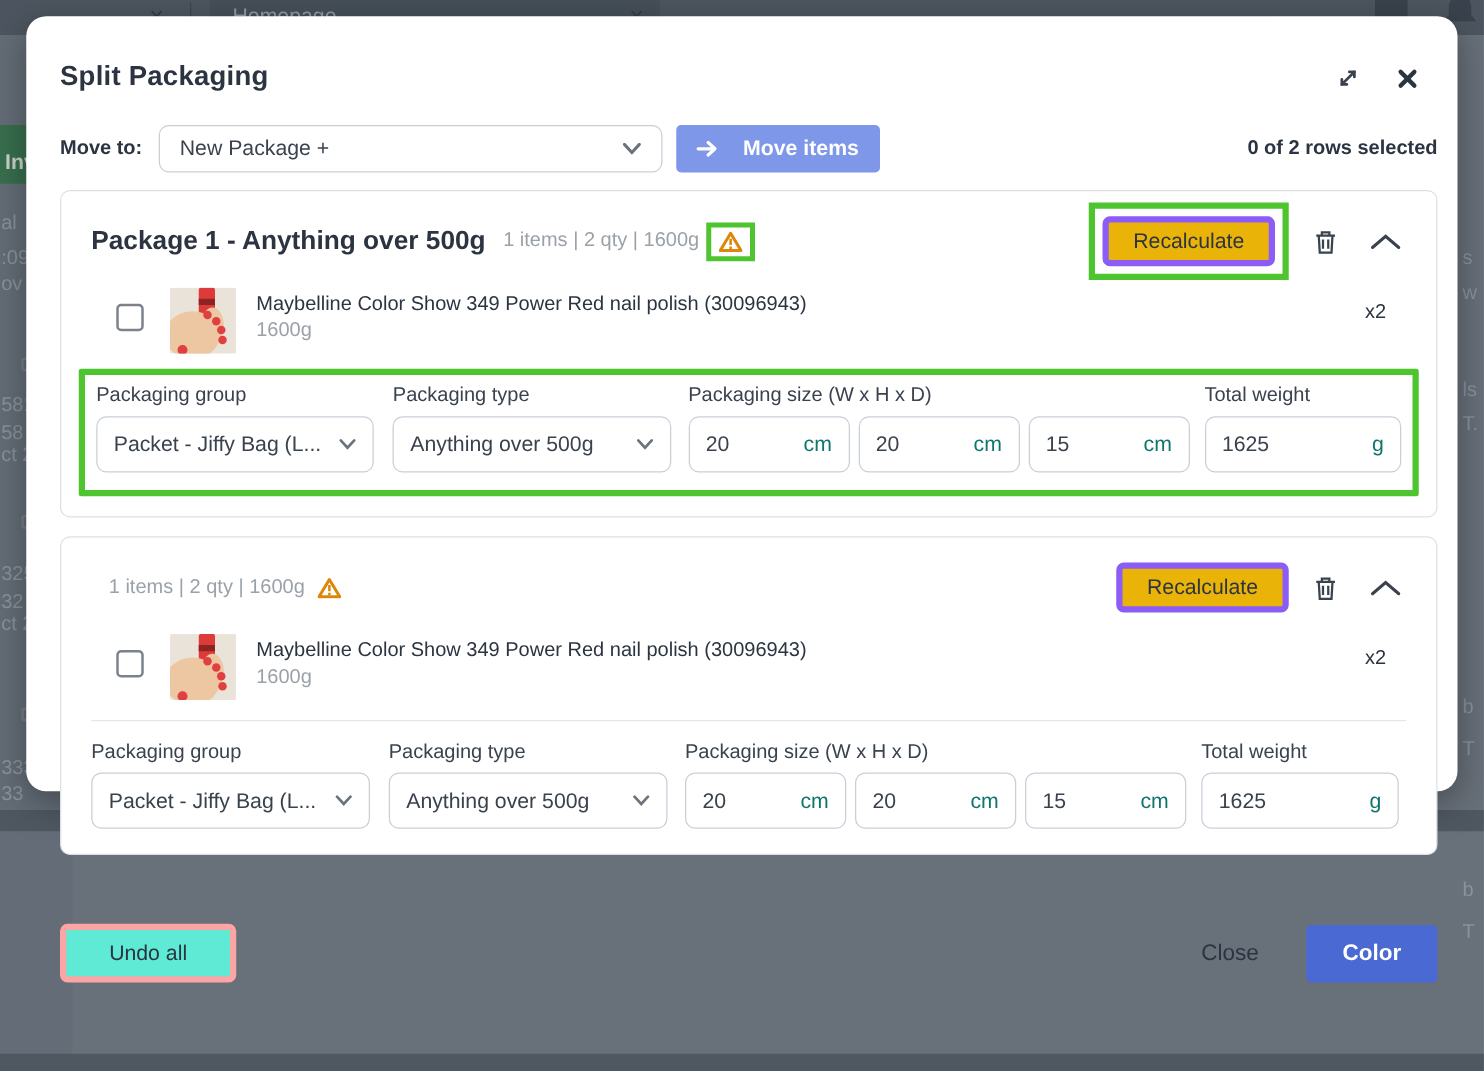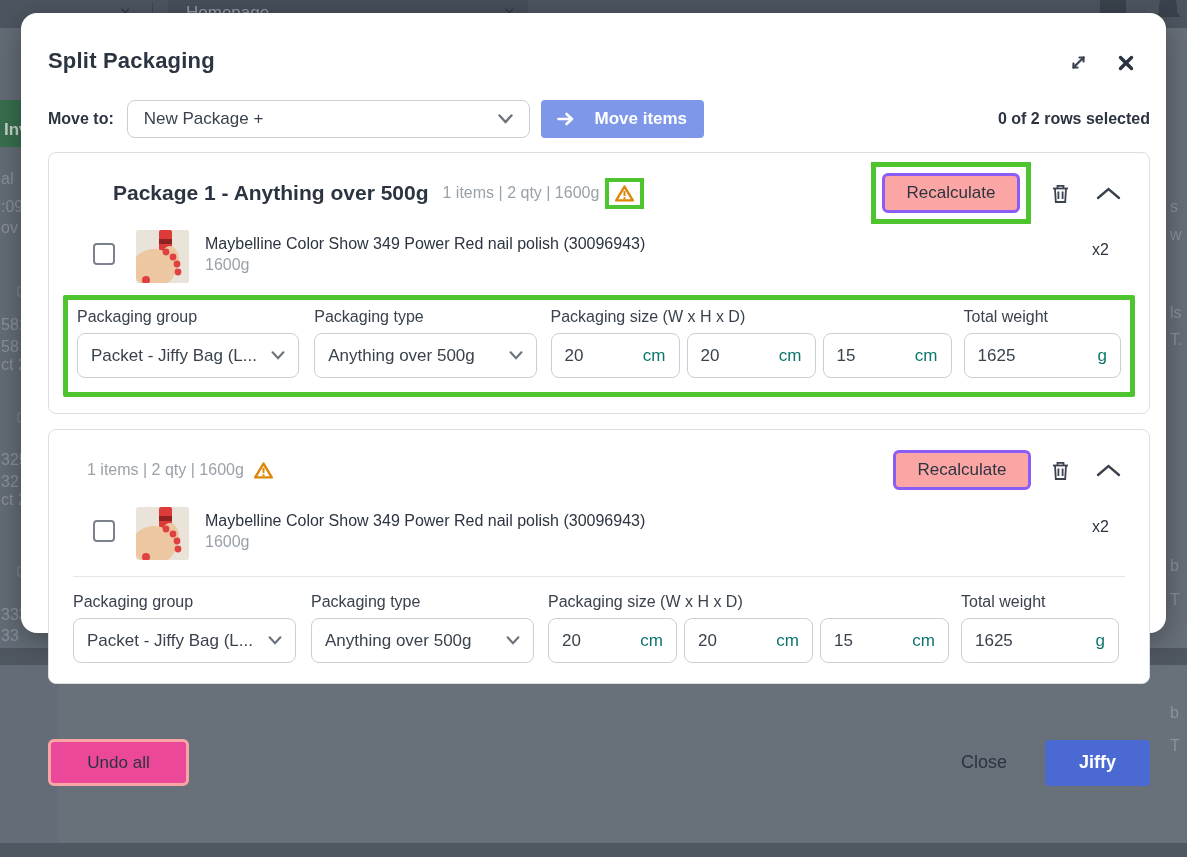--- a/index.html
+++ b/index.html
@@ -40,26 +40,26 @@
     border-radius:8px; display:flex; align-items:center; justify-content:space-between;
     padding:0 16px; font-size:17px; color:#39424d; background:#fff; cursor:pointer; }
   .moveitems-btn { margin-left:11px; width:163px; height:38px; background:#7e97e8; border:none;
     border-radius:4px; color:#fff; font-size:17px; font-weight:700; display:flex;
     align-items:center; justify-content:center; gap:20px; cursor:pointer;
     font-family:inherit; }
   .sel-status { margin-left:auto; font-size:16px; font-weight:700; color:#2b3440; }
 
   .pkg-card { margin-top:14px; border:1px solid #dce0e5; border-radius:8px; background:#fff; }
   .pkg-head { display:flex; align-items:center; padding:20px 20px 0 24px; }
-  .pkg-title { font-size:21px; font-weight:700; color:#2b3440;margin-left:40px; }
+  .pkg-title { font-size:21px; font-weight:700; color:#2b3440; }
   .pkg-meta { margin-left:14px; font-size:16px; color:#9aa1a9; }
   .warn-wrap { margin-left:10px; display:inline-flex; }
   .hl-warn { border:4px solid #4ec52f; padding:3px 6px; display:inline-flex; margin-left:6px; }
   .spacer { flex:1; }
-  .recalc-btn { width:138px; height:40px; background:#fca5a5; border:3px solid #8b5cf6;
+  .recalc-btn { width:138px; height:40px; background:#eab308; border:5px solid #8b5cf6;
     border-radius:6px; font-size:17px; color:#2b3440; cursor:pointer; font-family:inherit; }
   .hl-recalc { border:5px solid #4ec52f; padding:6px; display:inline-flex; margin:-11px 0; }
   .trash { margin-left:20px; cursor:pointer; display:inline-flex; }
   .collapse { margin-left:26px; margin-right:8px; cursor:pointer; display:inline-flex; }
 
   .item-row { display:flex; margin-top:17px; padding:0 40px 0 44px; }
   .checkbox { width:22px; height:22px; border:2px solid #7b828c; border-radius:4px;
     margin-top:13px; background:#fff; cursor:pointer; flex:none; }
   .thumb { width:53px; height:53px; margin-left:21px; flex:none; border-radius:2px; overflow:hidden; }
   .item-text { margin-left:16px; padding-top:5px; }
@@ -81,21 +81,21 @@
     font-family:inherit; background:transparent; }
   .funit { font-size:17px; color:#0f766e; flex:none; }
   .w-group { width:223px; }
   .w-type  { width:223px; margin-left:15px; }
   .w-size  { margin-left:14px; }
   .size-inputs { display:flex; gap:7px; }
   .size-inputs .finput { width:129px; }
   .w-weight { width:158px; margin-left:12px; }
 
   .m-footer { display:flex; align-items:center; margin-top:55px; }
-  .undo-btn { width:141px; height:47px; background:#ec4899; border:3px solid #fca5a5;
+  .undo-btn { width:141px; height:47px; background:#5eead4; border:5px solid #fca5a5;
     border-radius:6px; font-size:17px; color:#2b3440; cursor:pointer; font-family:inherit; }
   .close-btn { margin-left:auto; font-size:18px; color:#2b3440; cursor:pointer; }
   .save-btn { margin-left:38px; width:105px; height:46px; background:#4a69d2; border:none;
     border-radius:4px; color:#fff; font-size:18px; font-weight:700; cursor:pointer;
     font-family:inherit; }
 </style>
 </head>
 <body>
 
 <div class="bg">
@@ -395,15 +395,15 @@
           <input value="1625" style="">
           <span class="funit">g</span>
         </div>
       </div>
     </div>
   </div>
 
   <div class="m-footer">
     <button class="undo-btn">Undo all</button>
     <span class="close-btn">Close</span>
-    <button class="save-btn">Jiffy</button>
+    <button class="save-btn">Color</button>
   </div>
 </div>
 
 </body></html>

